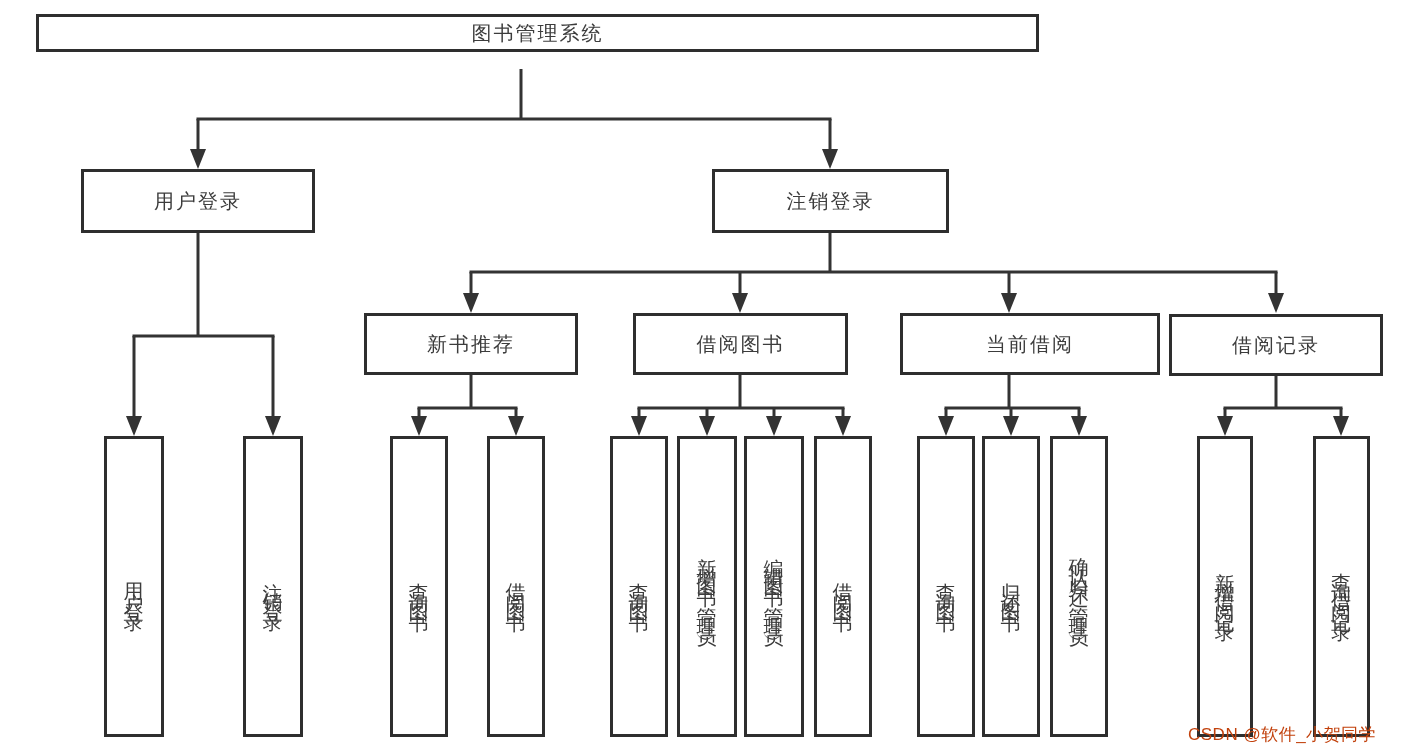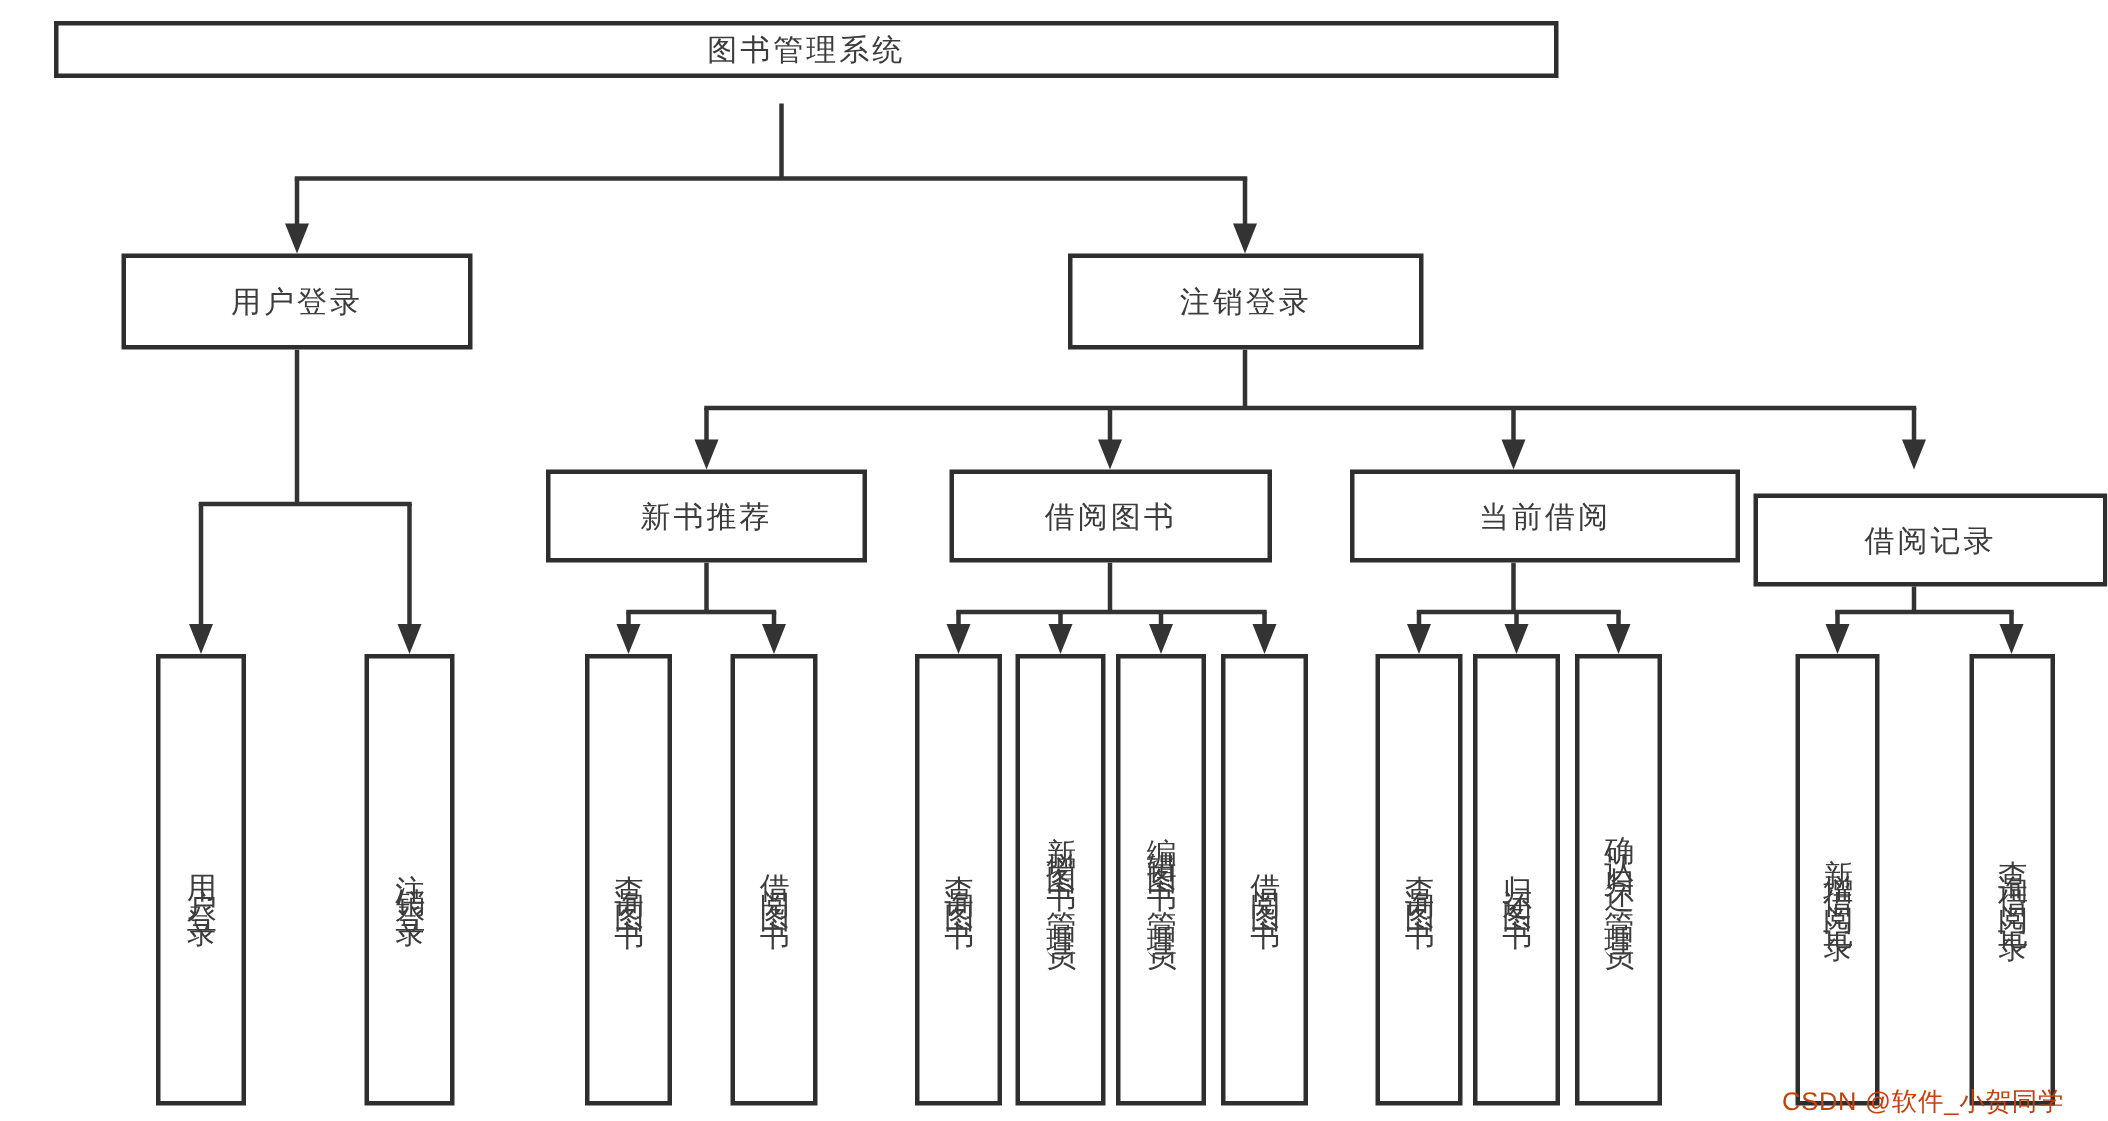--- a/index.html
+++ b/index.html
@@ -128,21 +128,21 @@
 
   <div class="node h" style="left:364px;top:313px;width:214px;height:62px">
     <span>新书推荐</span>
   </div>
   <div class="node h" style="left:633px;top:313px;width:215px;height:62px">
     <span>借阅图书</span>
   </div>
   <div class="node h" style="left:900px;top:313px;width:260px;height:62px">
     <span>当前借阅</span>
   </div>
-  <div class="node h" style="left:1169px;top:329px;width:236px;height:62px">
+  <div class="node h" style="left:1169px;top:314px;width:214px;height:62px">
     <span>借阅记录</span>
   </div>
 
   <div class="node leaf" style="left:104px;top:436px;width:60px;height:301px">
     <span class="vtext">用户登录</span>
   </div>
   <div class="node leaf" style="left:243px;top:436px;width:60px;height:301px">
     <span class="vtext">注销登录</span>
   </div>
 

